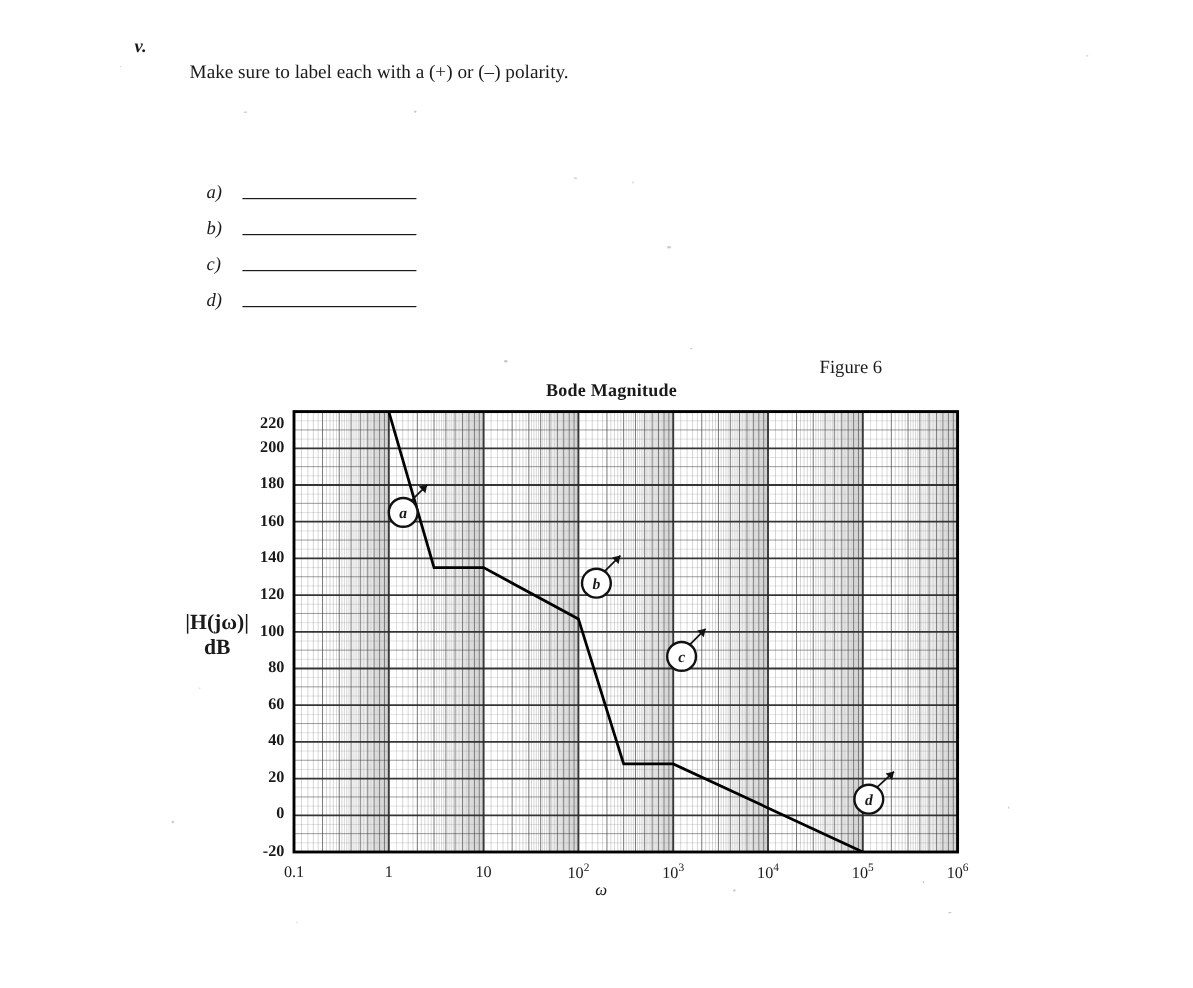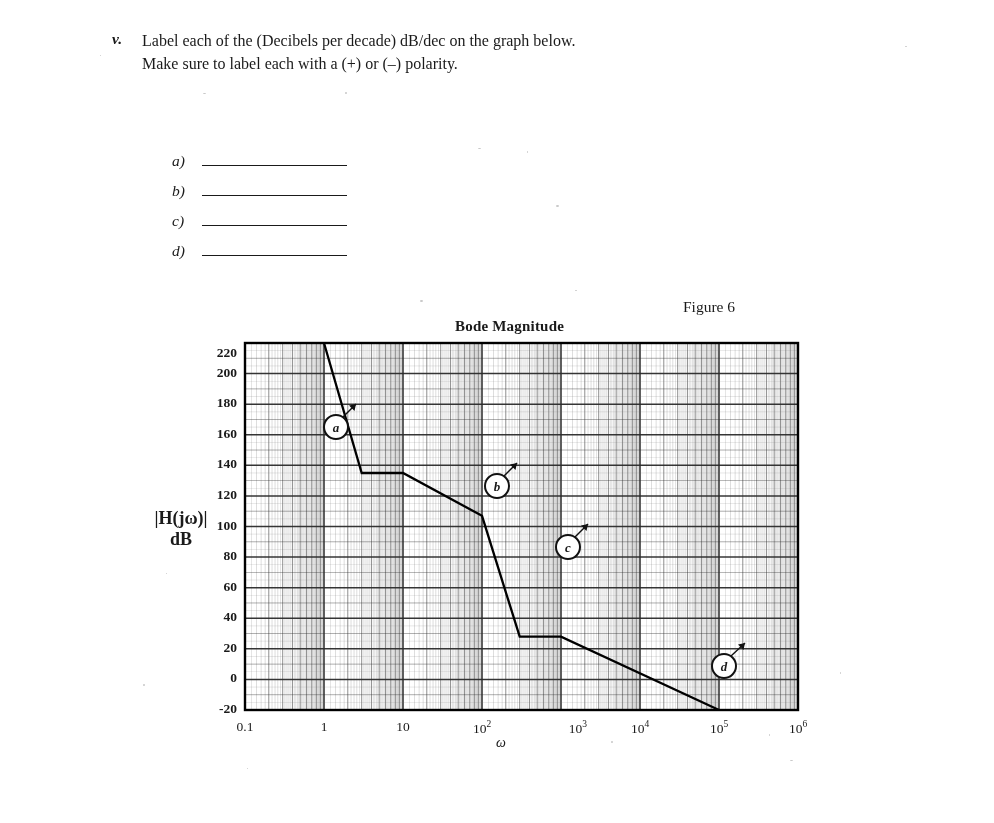--- a/index.html
+++ b/index.html
@@ -12,21 +12,21 @@
     position:relative;
     overflow:hidden;
   }
   .page{position:absolute;inset:0;}
 
   
   #question-block{position:absolute;left:112px;top:30px;width:700px;}
   .q-row{display:flex;align-items:flex-start;}
   .q-marker{font-weight:bold;font-style:italic;font-size:15.5px;width:30px;flex:0 0 30px;}
   .q-text{font-size:16px;line-height:1.32;}
-  .q-line2{margin-left:30px;font-size:16px;line-height:1.32;margin-top:2px;}
+  .q-line2{margin-left:46px;font-size:16px;line-height:1.32;margin-top:2px;}
 
   
   #answer-blanks{position:absolute;left:172px;top:140px;}
   .blank-row{display:flex;align-items:flex-end;height:30px;}
   .blank-label{font-style:italic;font-size:15.5px;width:30px;flex:0 0 30px;}
   .blank-rule{width:145px;height:0;border-bottom:1.6px solid #1a1a1a;margin-bottom:4px;}
 
   
   #figure-caption{position:absolute;left:683px;top:298px;font-size:15.5px;}
 
@@ -65,21 +65,20 @@
   .speck{position:absolute;background:#c9c9c9;border-radius:50%;}
 </style>
 </head>
 <body>
 
 <div class="page">
 
   <div id="question-block">
     <div class="q-row">
       <span class="q-marker">v.</span>
-      <span class="q-text">Label each of the (Decibels per decade)  dB/dec on the graph below.</span>
     </div>
     <div class="q-line2">Make sure to label each with a (+) or (–) polarity.</div>
   </div>
 
   <div id="answer-blanks">
     <div class="blank-row">
       <span class="blank-label">a)</span>
       <span class="blank-rule"></span>
     </div>
     <div class="blank-row">
@@ -119,21 +118,21 @@
       <div class="ytick" style="left: 195px; top: 639.833px;">20</div>
       <div class="ytick" style="left: 195px; top: 670.417px;">0</div>
       <div class="ytick" style="left: 195px; top: 701px;">-20</div>
     </div>
 
   <div id="xtick-layer">
       <div class="xtick" style="left: 219px; top: 719px;">0.1</div>
       <div class="xtick" style="left: 298px; top: 719px;">1</div>
       <div class="xtick" style="left: 377px; top: 719px;">10</div>
       <div class="xtick" style="left: 456px; top: 719px;"><span>10</span><sup>2</sup></div>
-      <div class="xtick" style="left: 535px; top: 719px; text-align: right;"><span>10</span><sup>3</sup></div>
+      <div class="xtick" style="left: 535px; top: 719px;"><span>10</span><sup>3</sup></div>
       <div class="xtick" style="left: 614px; top: 719px;"><span>10</span><sup>4</sup></div>
       <div class="xtick" style="left: 693px; top: 719px;"><span>10</span><sup>5</sup></div>
       <div class="xtick" style="left: 772px; top: 719px;"><span>10</span><sup>6</sup></div>
     </div>
   <div id="x-axis-title">ω</div>
 
   <svg id="chart-area" width="994" height="823" viewBox="0 0 994 823" xmlns="http://www.w3.org/2000/svg">
     <g id="grid-minor">
         <line x1="245" y1="343" x2="245" y2="710" stroke="#2b2b2b" stroke-width="1.6" opacity="0.95"></line>
         <line x1="268.78136965745455" y1="343" x2="268.78136965745455" y2="710" stroke="#2b2b2b" stroke-width="0.85" opacity="0.62"></line>

